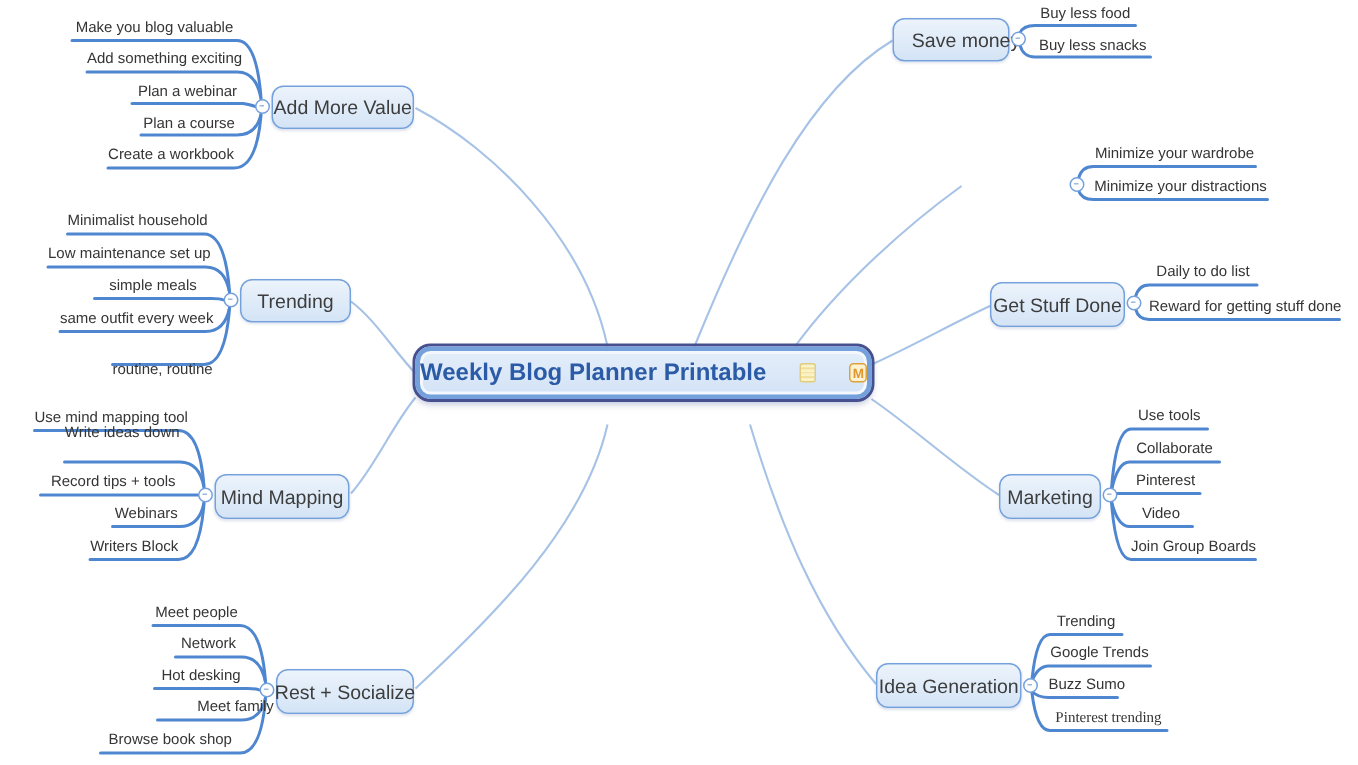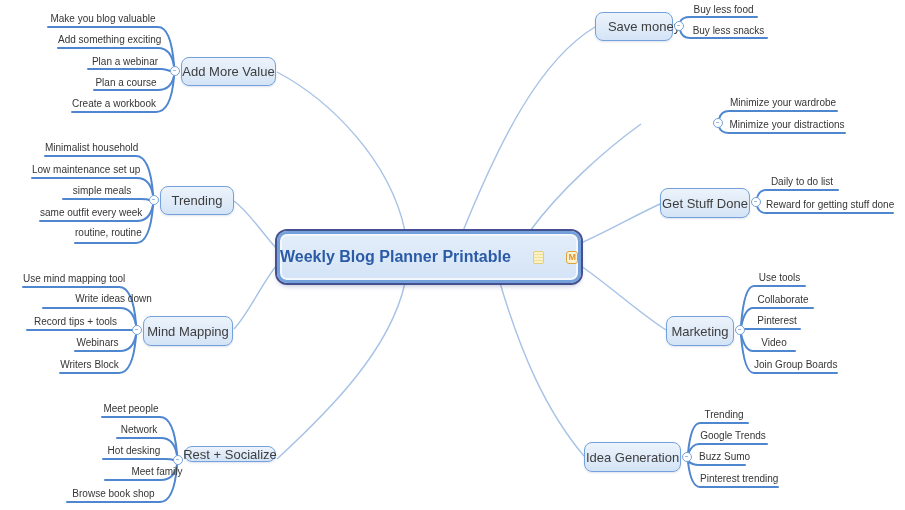--- a/index.html
+++ b/index.html
@@ -11,21 +11,21 @@
   .cwire{fill:none;stroke:#a6c2e6;stroke-width:1.4px;}
   .kwire{fill:none;stroke:#4f86d0;stroke-width:2px;stroke-linecap:round;}
   .node{
     position:absolute;display:flex;align-items:center;justify-content:center;
     background:linear-gradient(#ecf3fb,#d4e4f6);
     border:1.5px solid #74a1dc;border-radius:8px;
     font-size:13px;color:#3d3d3d;box-shadow:0 1px 2px rgba(60,90,150,.18);
     box-sizing:border-box;white-space:nowrap;cursor:default;
   }
   .central{
-    position:absolute;left:277px;top:231px;width:304px;height:52px;
+    position:absolute;left:277px;top:231px;width:304px;height:35px;
     display:flex;align-items:center;justify-content:center;gap:22px;
     background:linear-gradient(#e4eefa,#d3e3f6);
     border:3px solid #74a1dc;border-radius:10px;
     box-shadow:0 0 0 2px #46508e,0 3px 5px rgba(60,80,140,.35),inset 0 0 0 2px #f4f8fd;
     box-sizing:border-box;
   }
   .central .ttl{font-size:16px;font-weight:bold;color:#2b5ba6;white-space:nowrap;}
   .note-ic{
     width:11px;height:11px;border:1px solid #e2cd7d;border-radius:2px;
     background:repeating-linear-gradient(#fbf2c6 0 2px,#efdf9a 2px 3px);
@@ -120,21 +120,21 @@
 
   <div class="node" style="left:181px;top:57px;width:95px;height:29px;">
       <span>Add More Value</span>
     </div>
   <div class="node" style="left:160px;top:186px;width:74px;height:29px;">
       <span>Trending</span>
     </div>
   <div class="node" style="left:143px;top:316px;width:90px;height:30px;">
       <span>Mind Mapping</span>
     </div>
-  <div class="node" style="left:184px;top:446px;width:92px;height:16px;">
+  <div class="node" style="left:184px;top:446px;width:92px;height:30px;">
       <span>Rest + Socialize</span>
     </div>
   <div class="node" style="left:595px;top:12px;width:78px;height:29px;padding-left:20px;">
       <span>Save money</span>
     </div>
   <div class="node" style="left:660px;top:188px;width:90px;height:30px;">
       <span>Get Stuff Done</span>
     </div>
   <div class="node" style="left:666px;top:316px;width:68px;height:30px;">
       <span>Marketing</span>
@@ -156,24 +156,24 @@
   <div class="lbl" style="left:48px;top:12px;width:110px;">Make you blog valuable</div>
   <div class="lbl" style="left:58px;top:33px;width:100px;">Add something exciting</div>
   <div class="lbl" style="left:88px;top:55px;width:74px;">Plan a webinar</div>
   <div class="lbl" style="left:94px;top:76px;width:64px;">Plan a course</div>
   <div class="lbl" style="left:72px;top:97px;width:84px;">Create a workbook</div>
 
   <div class="lbl" style="left:45px;top:141px;width:91px;">Minimalist household</div>
   <div class="lbl" style="left:32px;top:163px;width:105px;">Low maintenance set up</div>
   <div class="lbl" style="left:63px;top:184px;width:78px;">simple meals</div>
   <div class="lbl" style="left:40px;top:206px;width:97px;">same outfit every week</div>
-  <div class="lbl" style="left:75px;top:226px;width:61px;text-align:center;">routine, routine</div>
+  <div class="lbl" style="left:75px;top:240px;width:61px;text-align:center;">routine, routine</div>
 
   <div class="lbl" style="left:23px;top:272px;width:96px;">Use mind mapping tool</div>
-  <div class="lbl" style="left:43px;top:292px;width:77px;margin-left:32px;">Write ideas down</div>
+  <div class="lbl" style="left:43px;top:282px;width:77px;">Write ideas down</div>
   <div class="lbl" style="left:27px;top:315px;width:97px;">Record tips + tools</div>
   <div class="lbl" style="left:75px;top:336px;width:45px;">Webinars</div>
   <div class="lbl" style="left:60px;top:358px;width:59px;">Writers Block</div>
 
   <div class="lbl" style="left:102px;top:402px;width:58px;">Meet people</div>
   <div class="lbl" style="left:117px;top:423px;width:44px;">Network</div>
   <div class="lbl" style="left:103px;top:444px;width:62px;">Hot desking</div>
   <div class="lbl" style="left:105px;top:465px;width:56px;margin-left:24px;">Meet family</div>
   <div class="lbl" style="left:67px;top:487px;width:93px;">Browse book shop</div>
 
@@ -188,15 +188,15 @@
 
   <div class="lbl" style="left:754px;top:271px;width:51px;">Use tools</div>
   <div class="lbl" style="left:753px;top:293px;width:60px;">Collaborate</div>
   <div class="lbl" style="left:754px;top:314px;width:46px;">Pinterest</div>
   <div class="lbl" style="left:753px;top:336px;width:42px;">Video</div>
   <div class="lbl" style="left:754px;top:358px;width:83px;">Join Group Boards</div>
 
   <div class="lbl" style="left:700px;top:408px;width:48px;">Trending</div>
   <div class="lbl" style="left:699px;top:429px;width:68px;">Google Trends</div>
   <div class="lbl" style="left:699px;top:450px;width:46px;">Buzz Sumo</div>
-  <div class="lbl" style="left:700px;top:472px;width:78px;">Pinterest trending</div>
+  <div class="lbl" style="left:700px;top:472px;width:78px;font-family:Liberation Serif, serif;">Pinterest trending</div>
 
 </div>
 
 </body></html>

